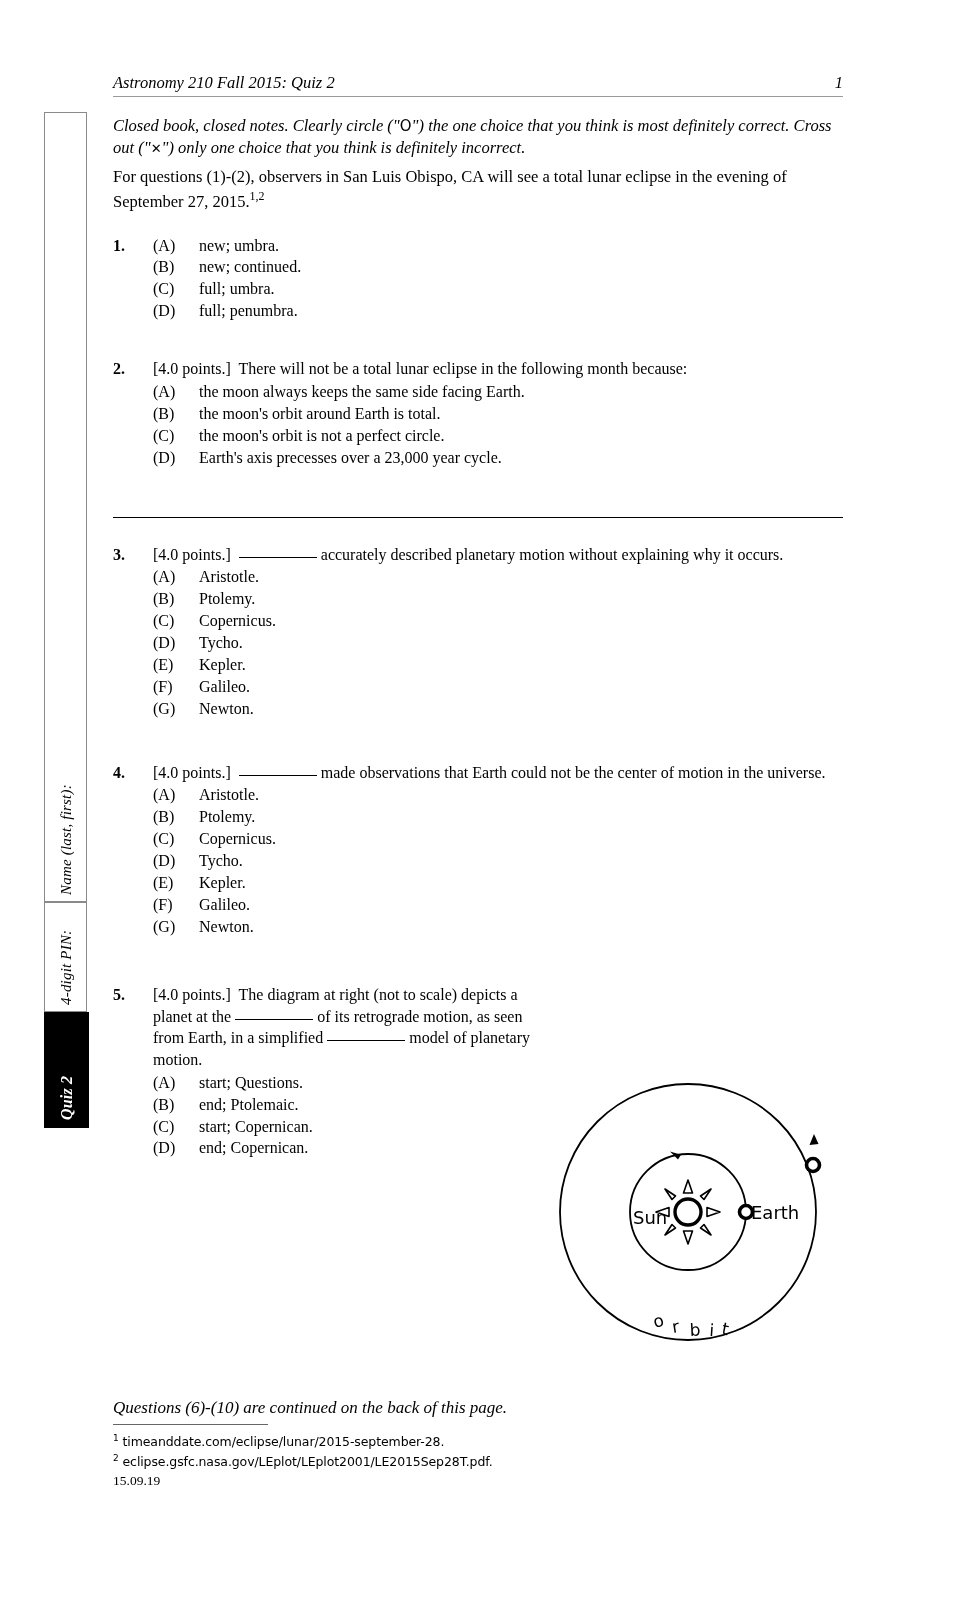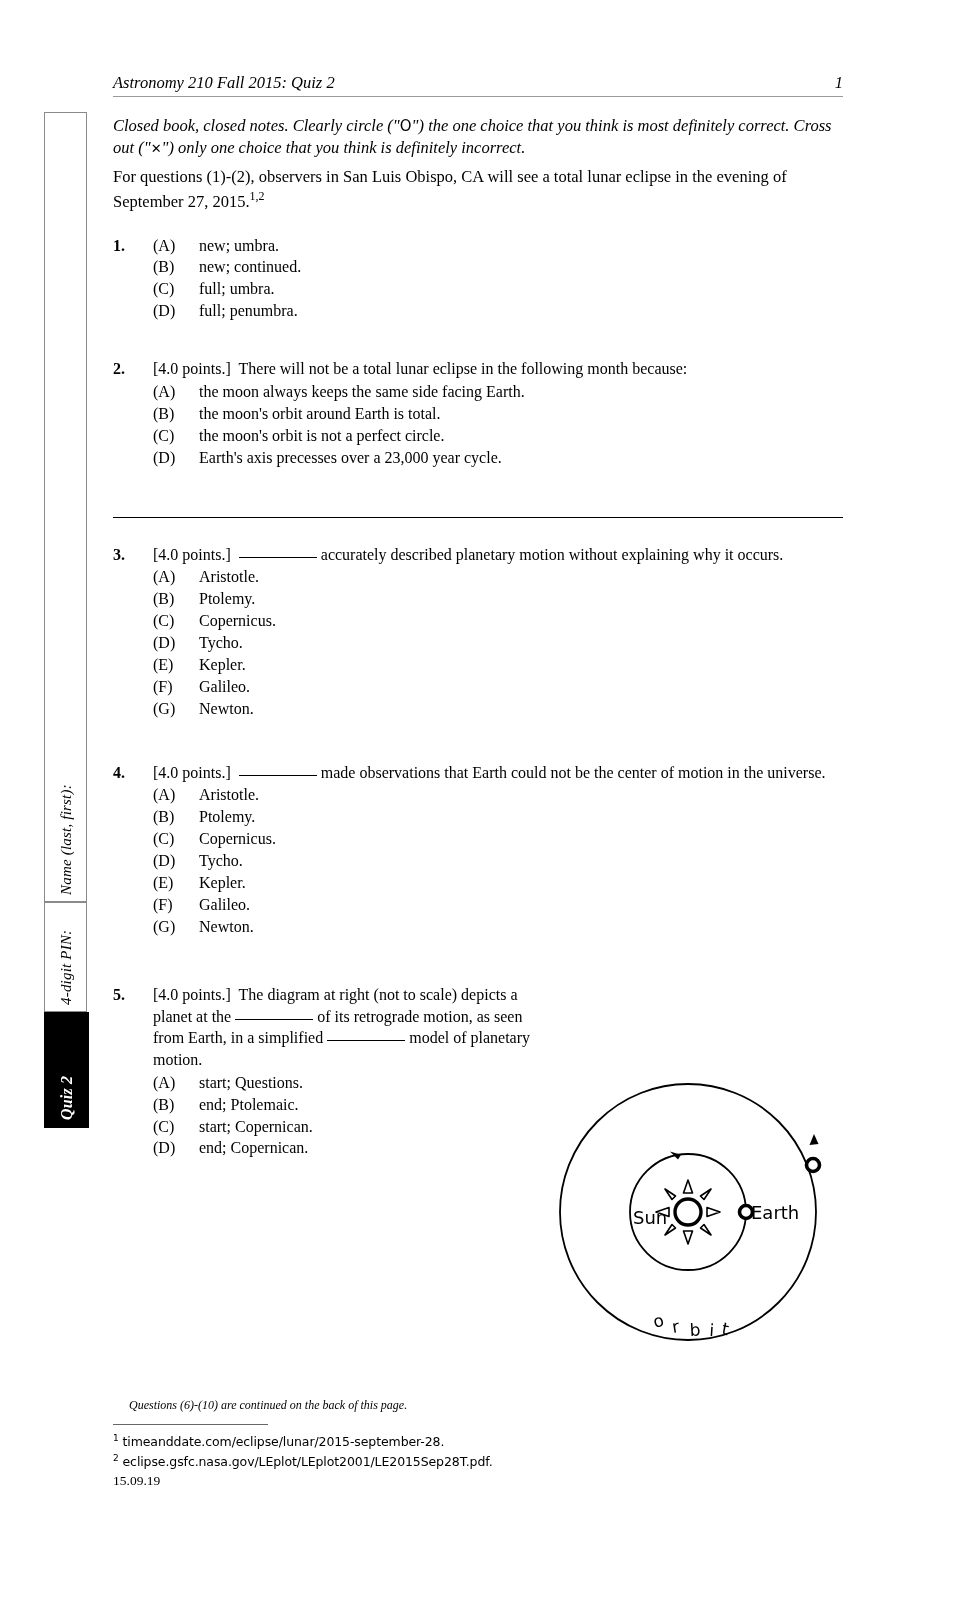--- a/index.html
+++ b/index.html
@@ -164,23 +164,22 @@
     position: absolute;
     left: 548px;
     top: 1062px;
     width: 300px;
     height: 300px;
   }
 
   
   #closing {
     font-style: italic;
-    font-size: 12px;
+    font-size: 17px;
     margin-top: 8px;
-    margin-left: 16px;
   }
 
   
   #footnotes {
     position: absolute;
     left: 113px;
     top: 1424px;
     width: 600px;
   }
   #fn-rule {

